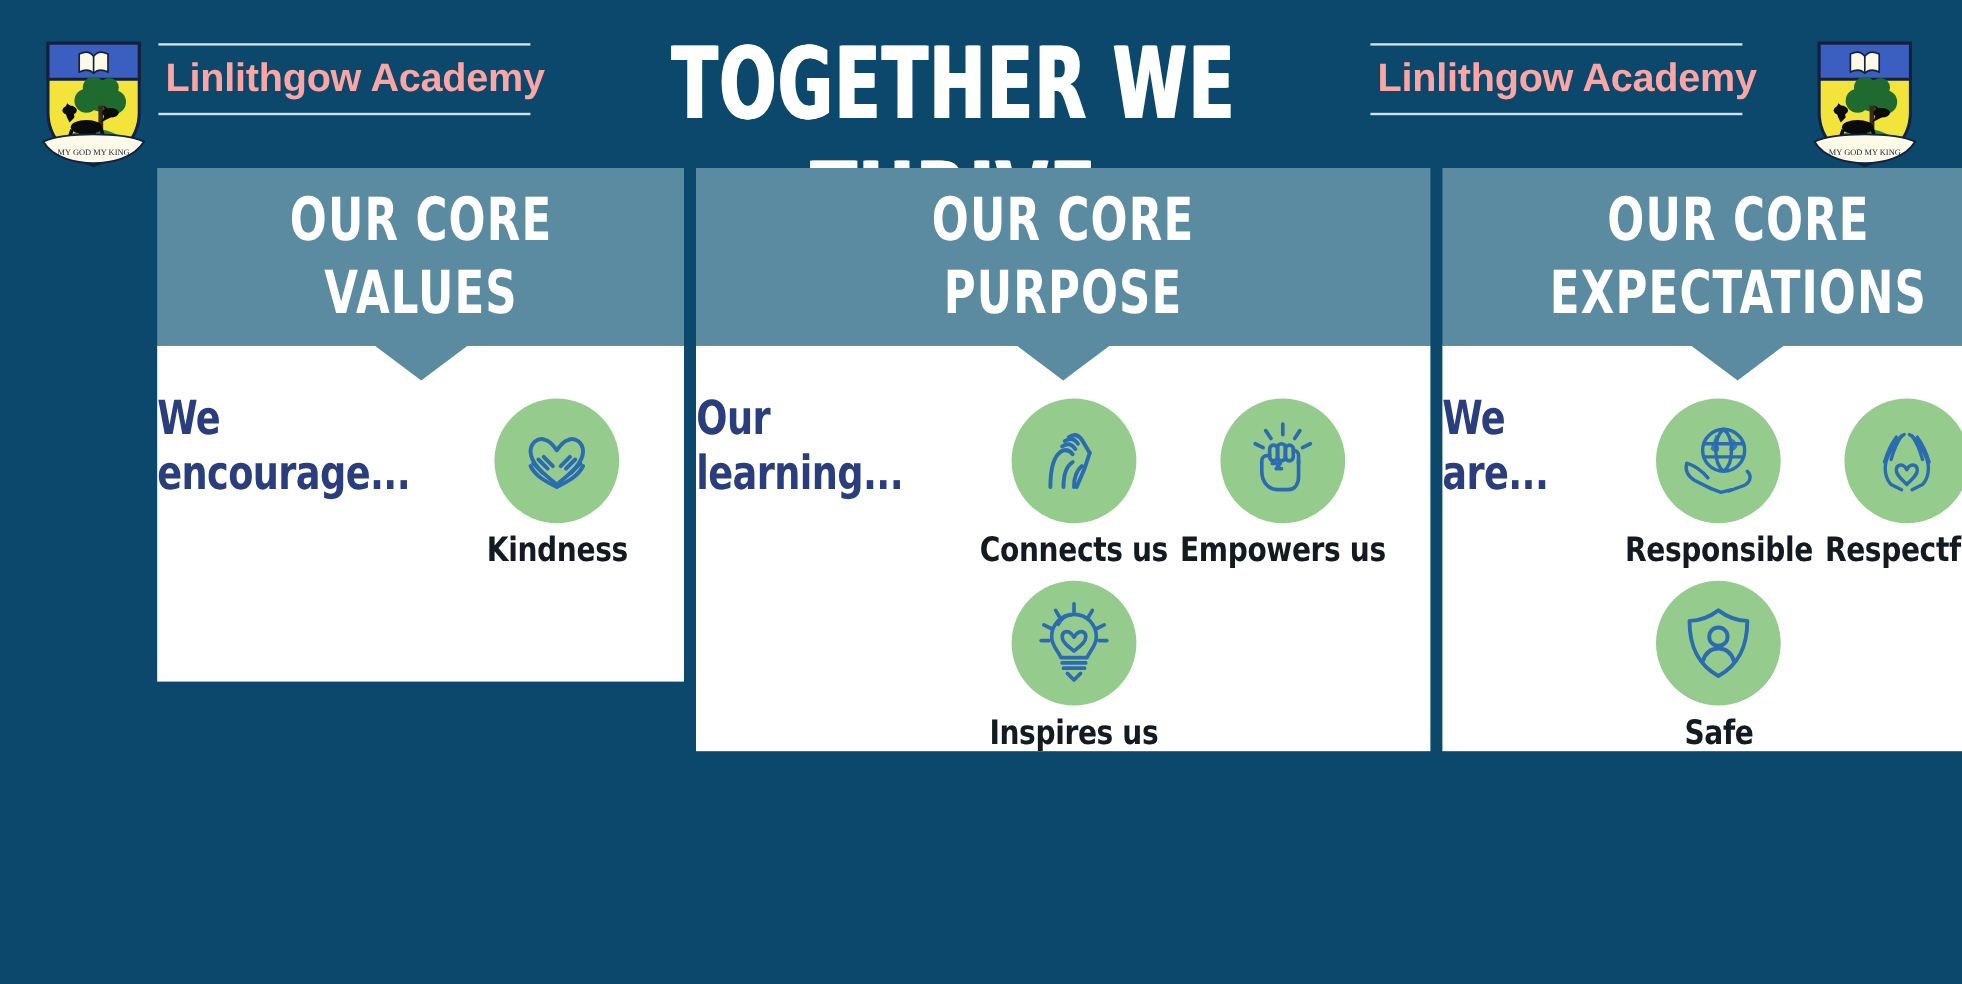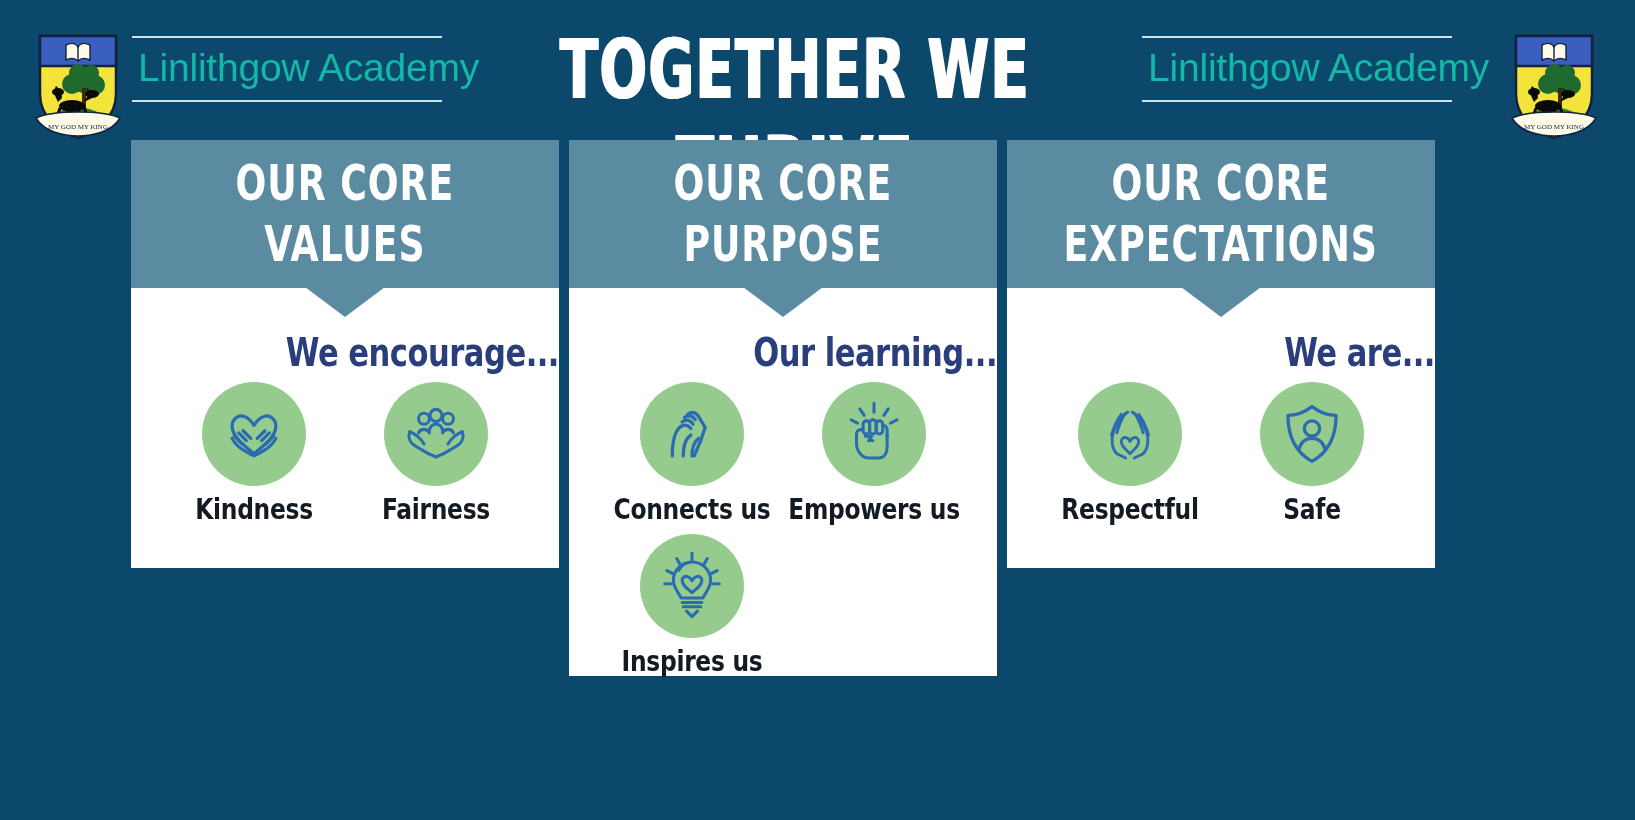--- a/index.html
+++ b/index.html
@@ -30,23 +30,23 @@
   .school-block {
     position: absolute; top: 36px;
     width: 310px;
   }
   .school-block.left  { left: 132px; }
   .school-block.right { left: 1142px; }
   .school-rule {
     height: 2px; background: #cfe3ea; width: 100%;
   }
   .school-name {
-    color: #14b8a6;
-    font-size: 39px;
-    font-weight: normal;
+    color: #fca5a5;
+    font-size: 33px;
+    font-weight: bold;
     letter-spacing: -0.2px;
     padding: 8px 6px 10px 6px;
     white-space: nowrap;
     font-family: "Liberation Sans", sans-serif;
   }
   .banner-title {
     position: absolute;
     left: 455px; top: 22px;
     width: 680px;
     text-align: center;
@@ -101,22 +101,23 @@
     width: 0; height: 0;
     border-left: 40px solid transparent;
     border-right: 40px solid transparent;
     border-top: 30px solid #5b8ba0;
   }
   .col-body {
     background: #ffffff;
     flex: 1 1 auto;
     padding-top: 44px;
     display: flex;
-    flex-direction: column;
-    align-items: flex-end;
+    flex-direction: row;
+    align-items: flex-start;
+    gap: 27px;
   }
   .subtitle {
     color: #2a3d7c;
     font-size: 34px;
     font-weight: bold;
     letter-spacing: -0.5px;
     margin-bottom: 10px;
     font-family: "DejaVu Sans Condensed", "Liberation Sans Narrow", "Liberation Sans", sans-serif;
     transform: scaleY(1.15);
   }
@@ -258,38 +259,20 @@
                 <path d="M14 34 L21 41 M18 31 L25 38 M22 29 L29 36"></path>
                 <path d="M50 34 L43 41 M46 31 L39 38 M42 29 L35 36"></path>
                 <path d="M12 36 C16 44 24 48 32 52 C40 48 48 44 52 36"></path>
               </svg>
             </div>
             <div class="cell-label">Kindness</div>
           </div>
 
 
 
-          <div class="cell">
-            <div class="badge">
-              <svg viewBox="0 0 64 64" width="70" height="70" fill="none" stroke="#2b6cb0" stroke-width="2.8" stroke-linecap="round" stroke-linejoin="round">
-                <circle cx="21" cy="18" r="5"></circle>
-                  <circle cx="32" cy="15" r="5.5"></circle>
-                  <circle cx="43" cy="18" r="5"></circle>
-                <path d="M16 31 a5.5 5.5 0 0 1 10 0"></path>
-                <path d="M26 29 a6 6 0 0 1 12 0"></path>
-                <path d="M38 31 a5.5 5.5 0 0 1 10 0"></path>
-                <path d="M8 30 C6 35 8 40 13 43 L25 50"></path>
-                <path d="M8 30 C12 31 18 36 21 41"></path>
-                <path d="M56 30 C58 35 56 40 51 43 L39 50"></path>
-                <path d="M56 30 C52 31 46 36 43 41"></path>
-                <path d="M25 50 L32 53 L39 50"></path>
-              </svg>
-            </div>
-            <div class="cell-label">Fairness</div>
-          </div>
 
         </div>
       </div>
     </div>
 
     <div class="col">
       <div class="col-head">
         <div class="col-head-text">OUR CORE
 PURPOSE</div>
         <div class="notch"></div>
@@ -363,20 +346,36 @@
       <div class="col-head">
         <div class="col-head-text">OUR CORE
 EXPECTATIONS</div>
         <div class="notch"></div>
       </div>
       <div class="col-body">
         <div class="subtitle">We are...</div>
         <div class="grid">
 
 
+          <div class="cell">
+            <div class="badge">
+              <svg viewBox="0 0 64 64" width="70" height="70" fill="none" stroke="#2b6cb0" stroke-width="2.6" stroke-linecap="round" stroke-linejoin="round">
+                <circle cx="36" cy="24" r="16"></circle>
+                <path d="M36 8 C28 14 28 34 36 40 M36 8 C44 14 44 34 36 40"></path>
+                <path d="M21 19 h30 M21 29 h30"></path>
+                <path d="M30 12 q3 4 0 7 q4 2 2 6 q-4 1 -6 -2" fill="#2b6cb0" stroke="none" opacity="0.85"></path>
+                <path d="M42 15 q5 2 4 7 q-3 4 -6 2 q2 -5 2 -9" fill="#2b6cb0" stroke="none" opacity="0.85"></path>
+                <path d="M8 34 C6 39 9 44 14 47 L26 53"></path>
+                <path d="M8 34 C13 35 20 40 24 45"></path>
+                <path d="M54 40 C58 44 56 49 51 51 L40 55"></path>
+                <path d="M26 53 L34 56 L42 54"></path>
+              </svg>
+            </div>
+            <div class="cell-label">Responsible</div>
+          </div>
 
           <div class="cell">
             <div class="badge">
               <svg viewBox="0 0 64 64" width="70" height="70" fill="none" stroke="#2b6cb0" stroke-width="2.6" stroke-linecap="round" stroke-linejoin="round">
                 <path d="M30 12 C26 14 20 22 17 30 C14 38 16 46 20 50 L28 54"></path>
                 <path d="M34 12 C38 14 44 22 47 30 C50 38 48 46 44 50 L36 54"></path>
                 <path d="M24 14 C21 18 17 26 15 33"></path>
                 <path d="M28 13 C25 17 22 24 20 31"></path>
                 <path d="M40 14 C43 18 47 26 49 33"></path>
                 <path d="M36 13 C39 17 42 24 44 31"></path>

